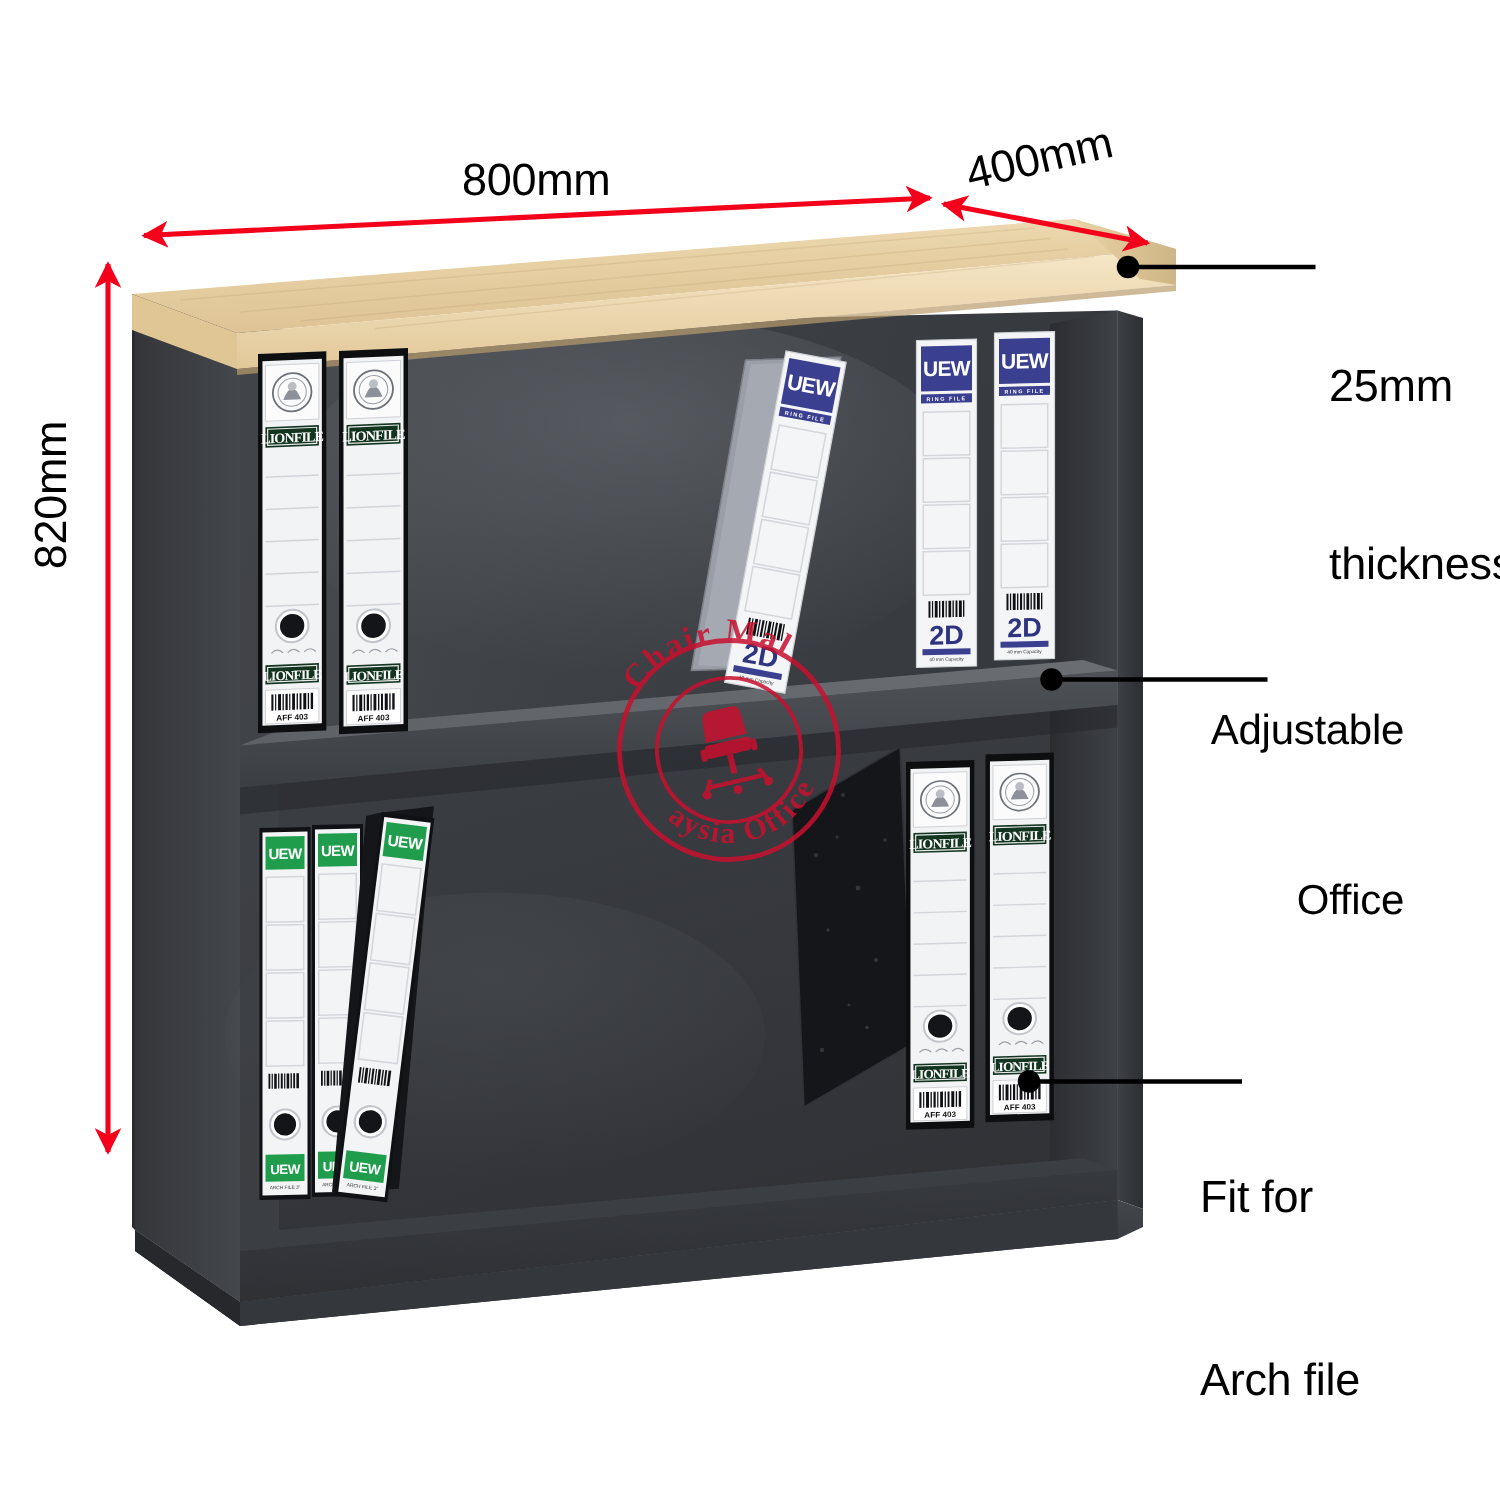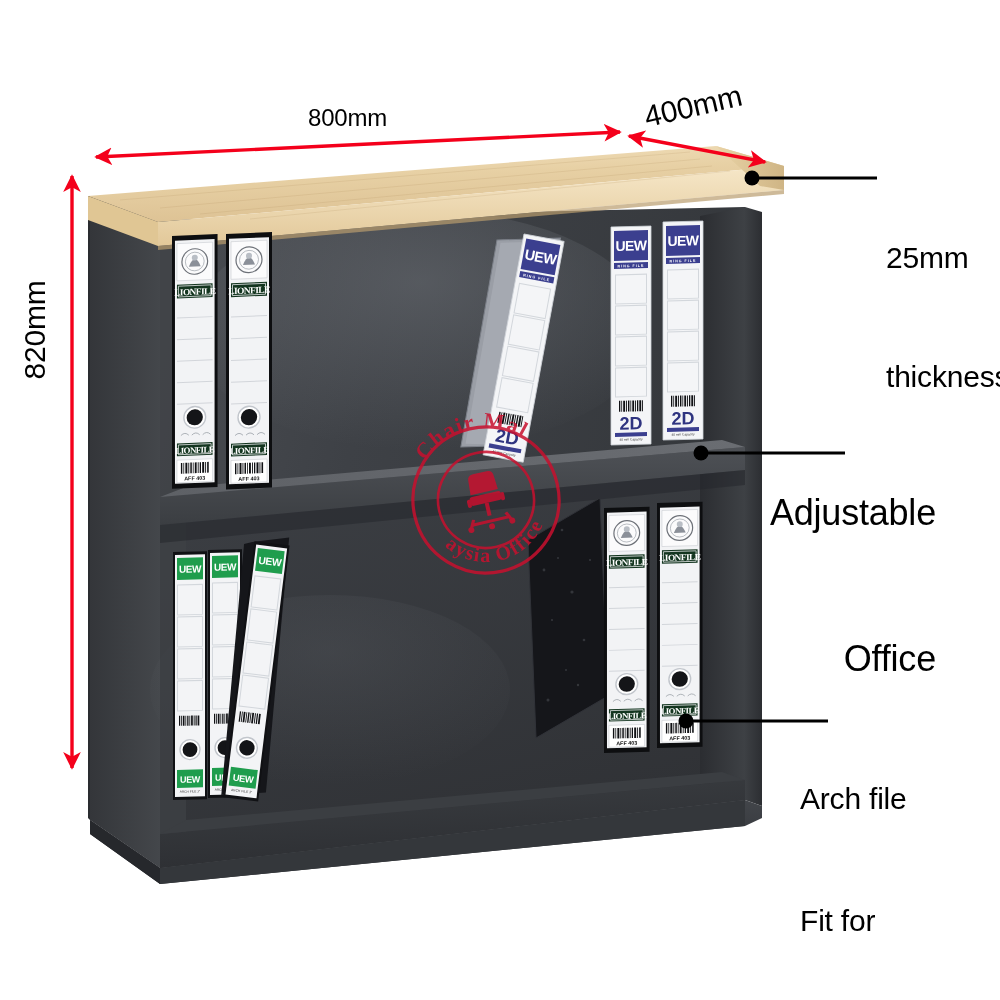--- a/index.html
+++ b/index.html
@@ -17,36 +17,36 @@
 
   
   .anno{
     position:absolute;
     color:#000;
     font-family:"Liberation Sans","DejaVu Sans",sans-serif;
     font-weight:400;
     white-space:pre;
     letter-spacing:-0.2px;
   }
-  #dim-width-label{ left:308px; top:104px; font-size:24px; }
+  #dim-width-label{ left:308px; top:104px; font-size:30px; }
   #dim-depth-label{
     left:641px; top:101px; font-size:30px;
     transform:rotate(-13deg); transform-origin:left top;
   }
   #dim-height-label{
     left:18px; top:430px; font-size:30px;
     transform:rotate(-90deg); transform-origin:left top;
     width:200px; text-align:center;
   }
   #callout-thickness{
     left:886px; top:158px; font-size:30px; line-height:1.33;
     text-align:left;
   }
   #callout-shelf{
-    left:766px; top:392px; font-size:36px; line-height:1.35;
+    left:766px; top:392px; font-size:28px; line-height:1.35;
     text-align:right; width:170px;
   }
   #callout-arch{
     left:800px; top:698px; font-size:30px; line-height:1.35;
     text-align:left; width:190px;
   }
 </style>
 </head>
 <body>
 
@@ -416,17 +416,17 @@
     <div>25mm</div>
     <div>thickness</div>
   </div>
 
   <div class="anno" id="callout-shelf">
     <div>Adjustable</div>
     <div>Office</div>
   </div>
 
   <div class="anno" id="callout-arch">
+    <div>Fit for</div>
     <div>Arch file</div>
-    <div>Fit for</div>
   </div>
 
 </div>
 
 </body></html>

